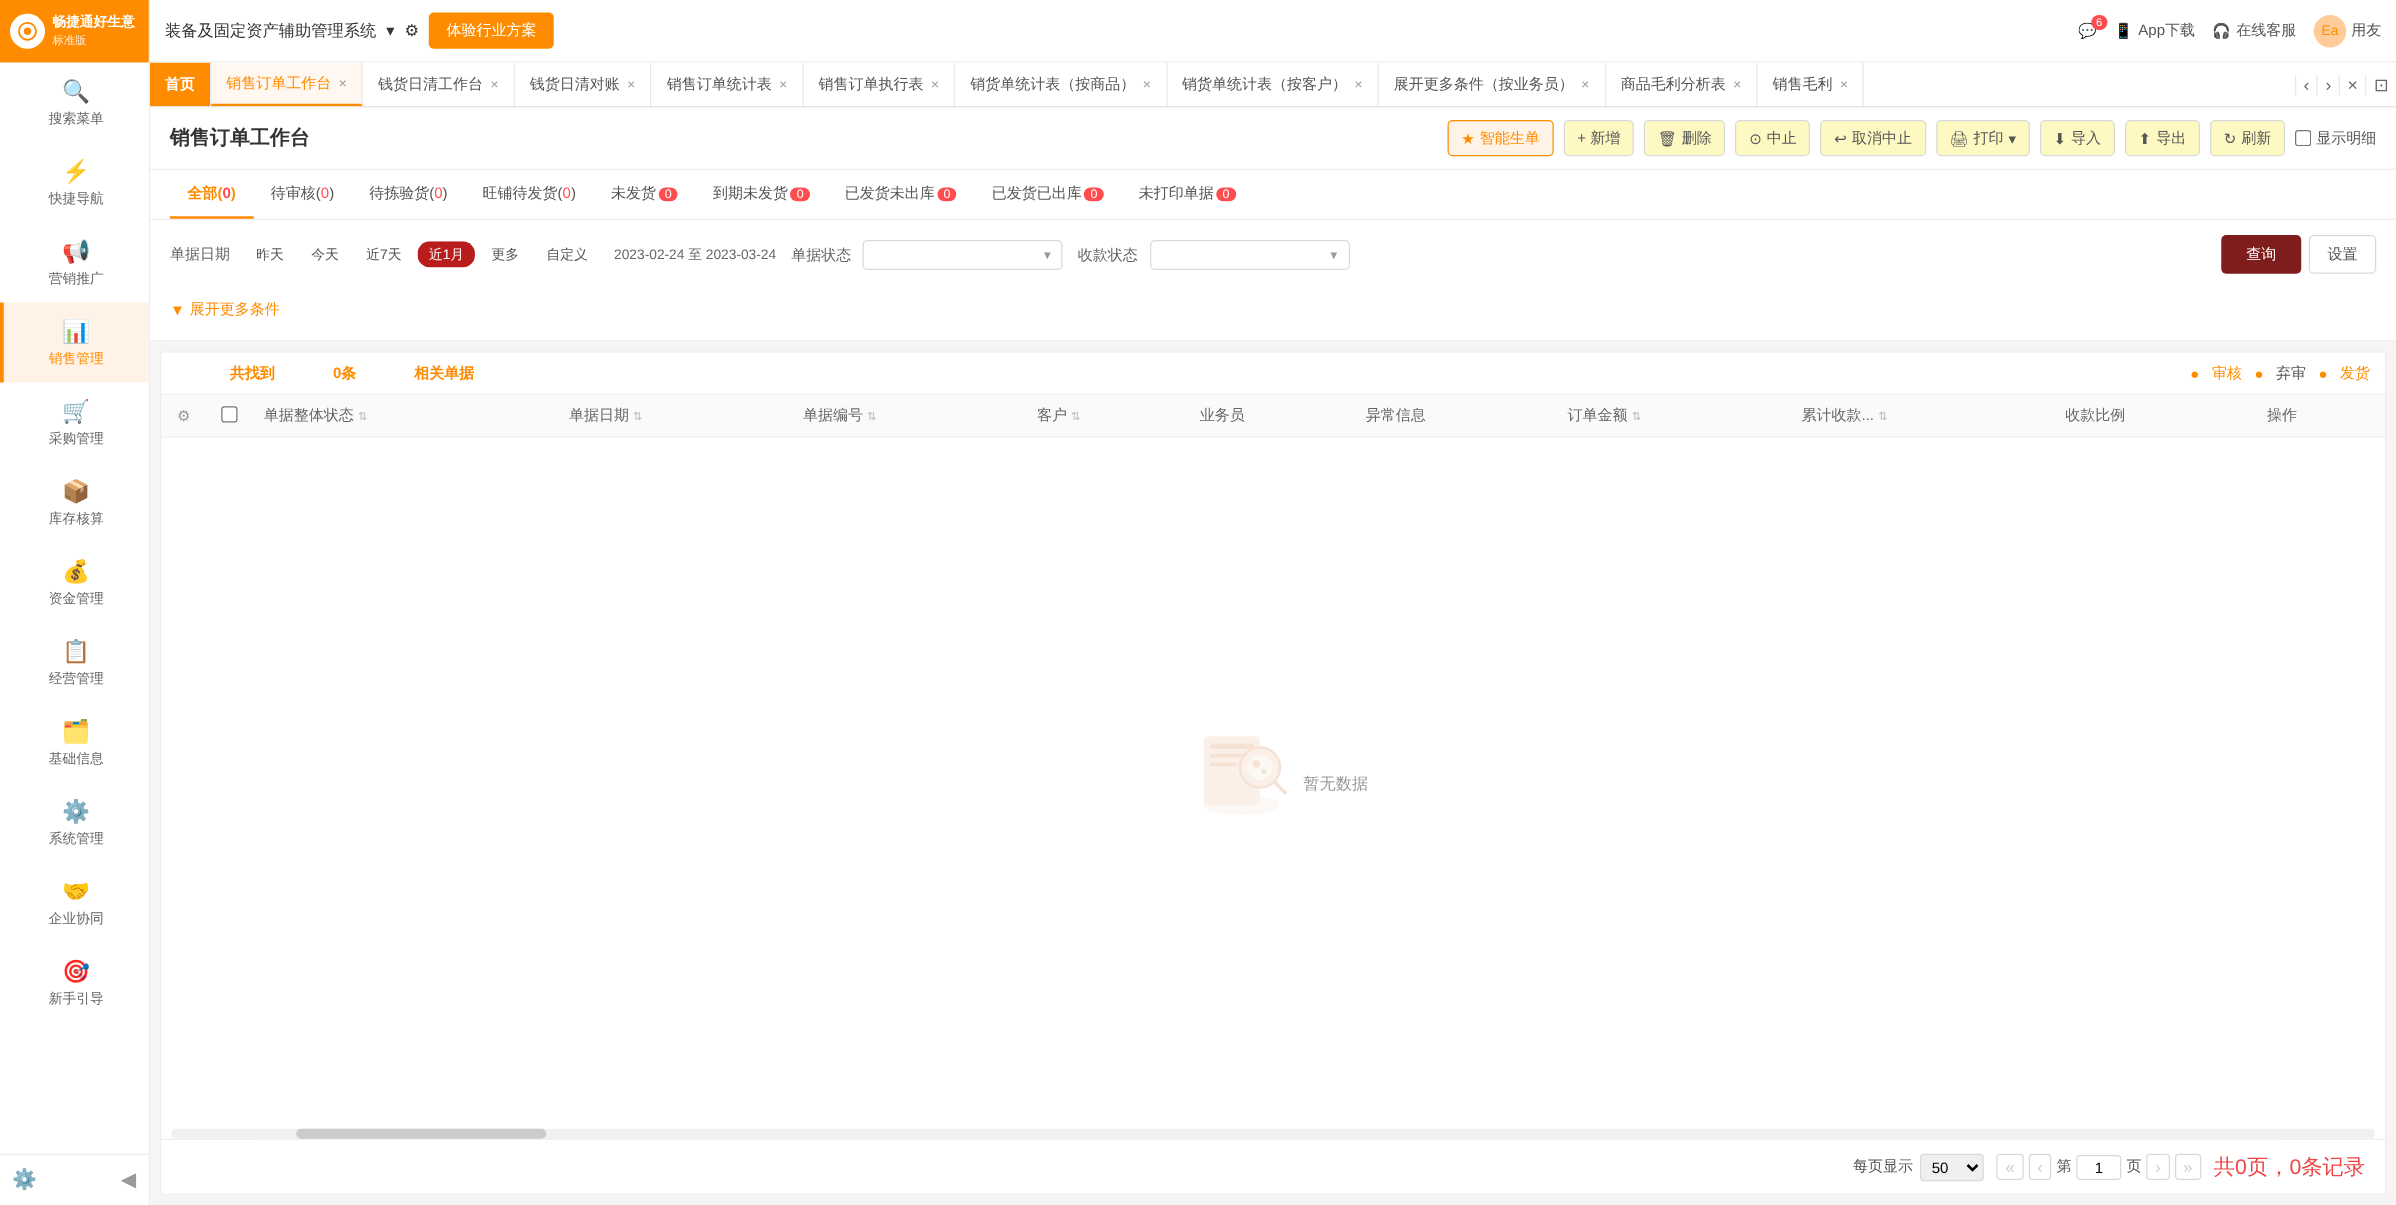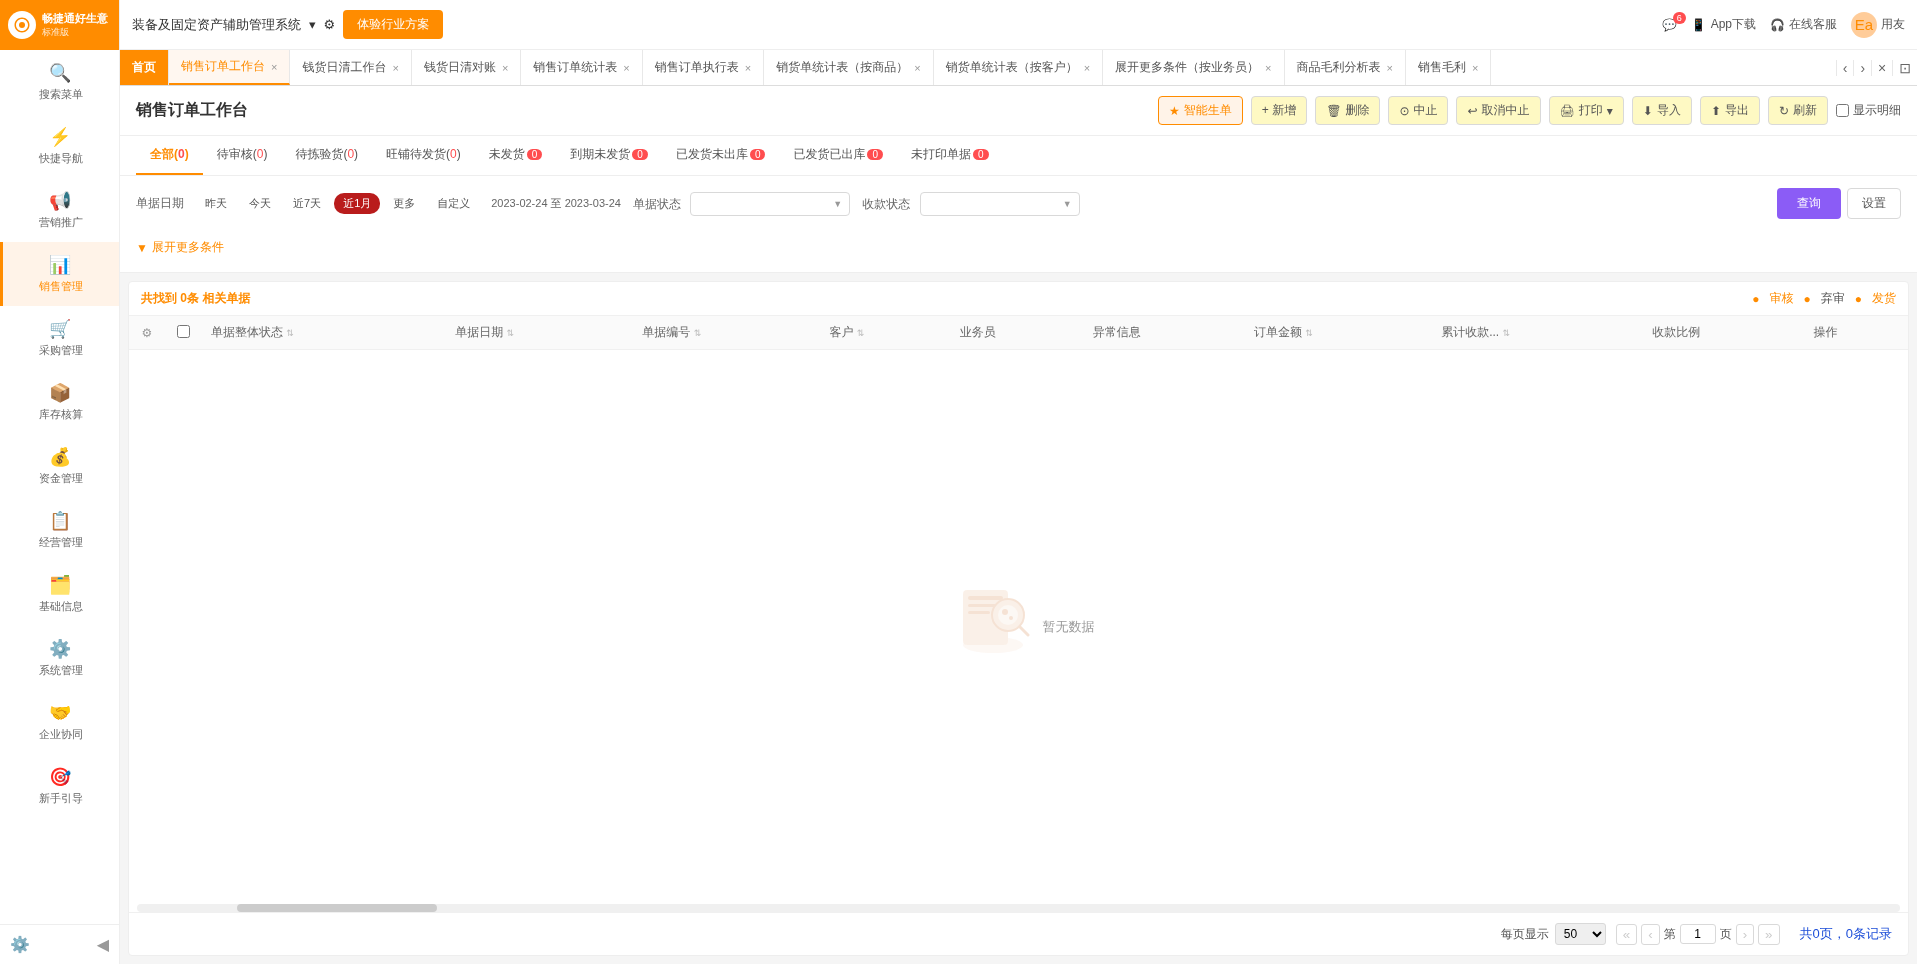--- a/index.html
+++ b/index.html
@@ -24,21 +24,21 @@
 
     
     .topbar { height: 50px; background: #fff; border-bottom: 1px solid #eee; display: flex; align-items: center; padding: 0 12px; gap: 10px; }
     .topbar-title { flex: 1; display: flex; align-items: center; gap: 8px; }
     .topbar-title span { font-size: 13px; color: #333; }
     .topbar-arrow { color: #999; cursor: pointer; }
     .topbar-gear { color: #999; cursor: pointer; font-size: 15px; }
     .topbar-industry-btn { background: #ff8c00; color: #fff; border: none; padding: 6px 14px; border-radius: 4px; cursor: pointer; font-size: 12px; }
     .topbar-right { display: flex; align-items: center; gap: 14px; }
     .topbar-right-item { display: flex; align-items: center; gap: 4px; color: #555; font-size: 12px; cursor: pointer; position: relative; }
-    .topbar-avatar { width: 26px; height: 26px; background: #ffcc99; border-radius: 50%; display: flex; align-items: center; justify-content: center; font-size: 15px; color: #ff8c00; }
+    .topbar-avatar { width: 26px; height: 26px; background: #ffcc99; border-radius: 50%; display: flex; align-items: center; justify-content: center; font-size: 11px; color: #ff8c00; }
 
     
     .tabbar { background: #fff; border-bottom: 1px solid #ddd; display: flex; align-items: center; overflow: hidden; height: 36px; }
     .tab { display: flex; align-items: center; padding: 0 12px; height: 100%; border-right: 1px solid #e8e8e8; cursor: pointer; font-size: 12px; color: #555; white-space: nowrap; flex-shrink: 0; position: relative; }
     .tab.active { background: #fff7f0; color: #ff8c00; border-bottom: 2px solid #ff8c00; }
     .tab-home { background: #ff8c00; color: #fff; font-weight: bold; }
     .tab-close { margin-left: 6px; color: #999; font-size: 11px; cursor: pointer; }
     .tabbar-arrows { display: flex; align-items: center; margin-left: auto; flex-shrink: 0; }
     .tabbar-arrow-btn { padding: 0 6px; cursor: pointer; color: #666; font-size: 14px; height: 100%; display: flex; align-items: center; border-left: 1px solid #e8e8e8; }
 
@@ -62,28 +62,28 @@
     .filters { background: #fff; padding: 12px 16px; display: flex; align-items: center; gap: 16px; flex-wrap: wrap; }
     .filter-row { display: flex; align-items: center; gap: 12px; width: 100%; }
     .filter-label { color: #666; font-size: 12px; white-space: nowrap; }
     .filter-date-btns { display: flex; align-items: center; gap: 4px; }
     .filter-date-btn { padding: 2px 8px; border-radius: 3px; cursor: pointer; font-size: 11px; color: #555; border: 1px solid transparent; }
     .filter-date-btn.active { background: #b91c1c; color: #fff; border-radius: 10px; }
     .filter-date-range { color: #666; font-size: 11px; }
     .filter-select { border: 1px solid #d9d9d9; border-radius: 4px; padding: 4px 24px 4px 8px; font-size: 12px; color: #333; background: #fff; cursor: pointer; min-width: 160px; appearance: none; position: relative; }
     .select-wrapper { position: relative; display: inline-block; }
     .select-wrapper::after { content: '▼'; position: absolute; right: 8px; top: 50%; transform: translateY(-50%); font-size: 9px; color: #999; pointer-events: none; }
-    .btn-query { background: #8b5cf6; color: #fff; border: none; padding: 6px 20px; border-radius: 4px; cursor: pointer; font-size: 12px; }
+    .btn-query { background: #7f1d1d; color: #fff; border: none; padding: 6px 20px; border-radius: 4px; cursor: pointer; font-size: 12px; }
     .btn-set { background: #fff; color: #555; border: 1px solid #d9d9d9; padding: 6px 14px; border-radius: 4px; cursor: pointer; font-size: 12px; }
 
     
     .table-area { flex: 1; background: #fff; margin: 8px; border-radius: 4px; border: 1px solid #eee; display: flex; flex-direction: column; }
     .table-toolbar { padding: 8px 12px; display: flex; align-items: center; justify-content: space-between; border-bottom: 1px solid #f0f0f0; }
     .table-count { font-size: 12px; color: #666; }
-    .table-count span { color: #ff8c00; font-weight: bold; }
+    .table-count span { color: #ff8c00; font-weight: bold; margin-left: 43px; }
     .table-actions { display: flex; gap: 10px; align-items: center; }
     .table-action-btn { font-size: 12px; color: #555; cursor: pointer; display: flex; align-items: center; gap: 3px; }
     .table-action-btn.orange { color: #ff8c00; }
     table { width: 100%; border-collapse: collapse; font-size: 12px; }
     thead { background: #fafafa; }
     th { padding: 8px 10px; text-align: left; color: #666; font-weight: normal; border-bottom: 1px solid #f0f0f0; white-space: nowrap; }
     th.sortable { cursor: pointer; }
     .sort-icon { color: #bbb; font-size: 9px; }
     .checkbox-col { width: 36px; text-align: center; }
     .settings-col { width: 36px; text-align: center; color: #999; cursor: pointer; }
@@ -94,21 +94,21 @@
     .empty-text { color: #999; font-size: 13px; }
 
     
     .pagination { padding: 10px 16px; border-top: 1px solid #f0f0f0; display: flex; align-items: center; justify-content: flex-end; gap: 10px; }
     .pagination-size { display: flex; align-items: center; gap: 6px; font-size: 12px; color: #555; }
     .pagination-size select { border: 1px solid #d9d9d9; border-radius: 3px; padding: 2px 4px; font-size: 12px; }
     .pagination-nav { display: flex; align-items: center; gap: 4px; font-size: 12px; color: #555; }
     .pagination-btn { padding: 2px 6px; cursor: pointer; color: #666; border: 1px solid #d9d9d9; border-radius: 3px; background: #fff; }
     .pagination-btn.disabled { color: #ccc; cursor: not-allowed; }
     .pagination-input { width: 36px; border: 1px solid #d9d9d9; border-radius: 3px; padding: 2px 4px; text-align: center; font-size: 12px; }
-    .pagination-total { font-size: 13px; color: #1d4ed8; margin-left: 10px; }
+    .pagination-total { font-size: 17px; color: #ef4444; margin-left: 0; }
 
     
     .scroll-track { height: 8px; background: #f0f0f0; margin: 0 8px; border-radius: 4px; position: relative; }
     .scroll-thumb { height: 8px; width: 200px; background: #ccc; border-radius: 4px; position: absolute; left: 100px; }
   </style>
 </head>
 <body>
 
 <div class="sidebar">
   <div class="sidebar-logo">

